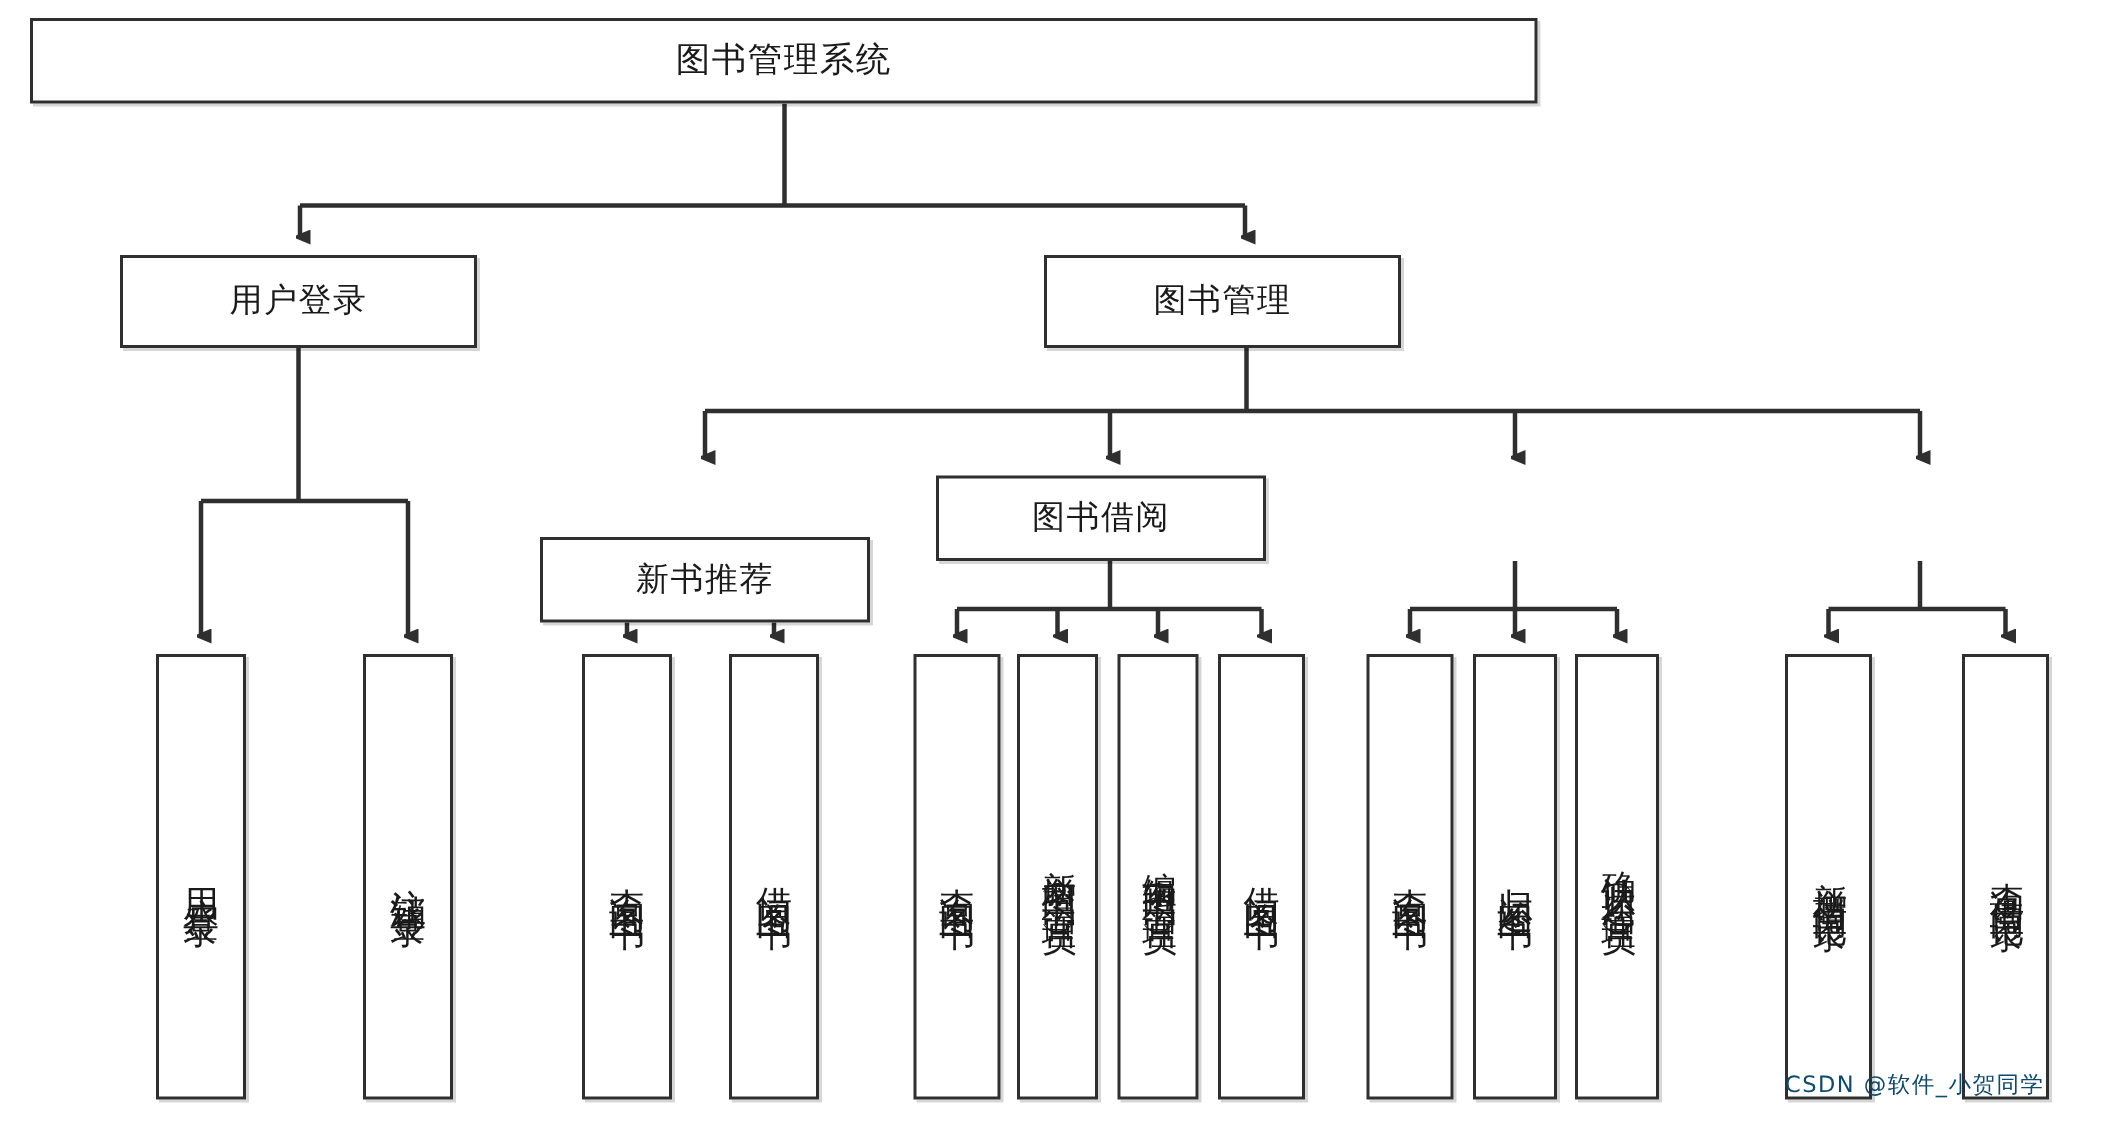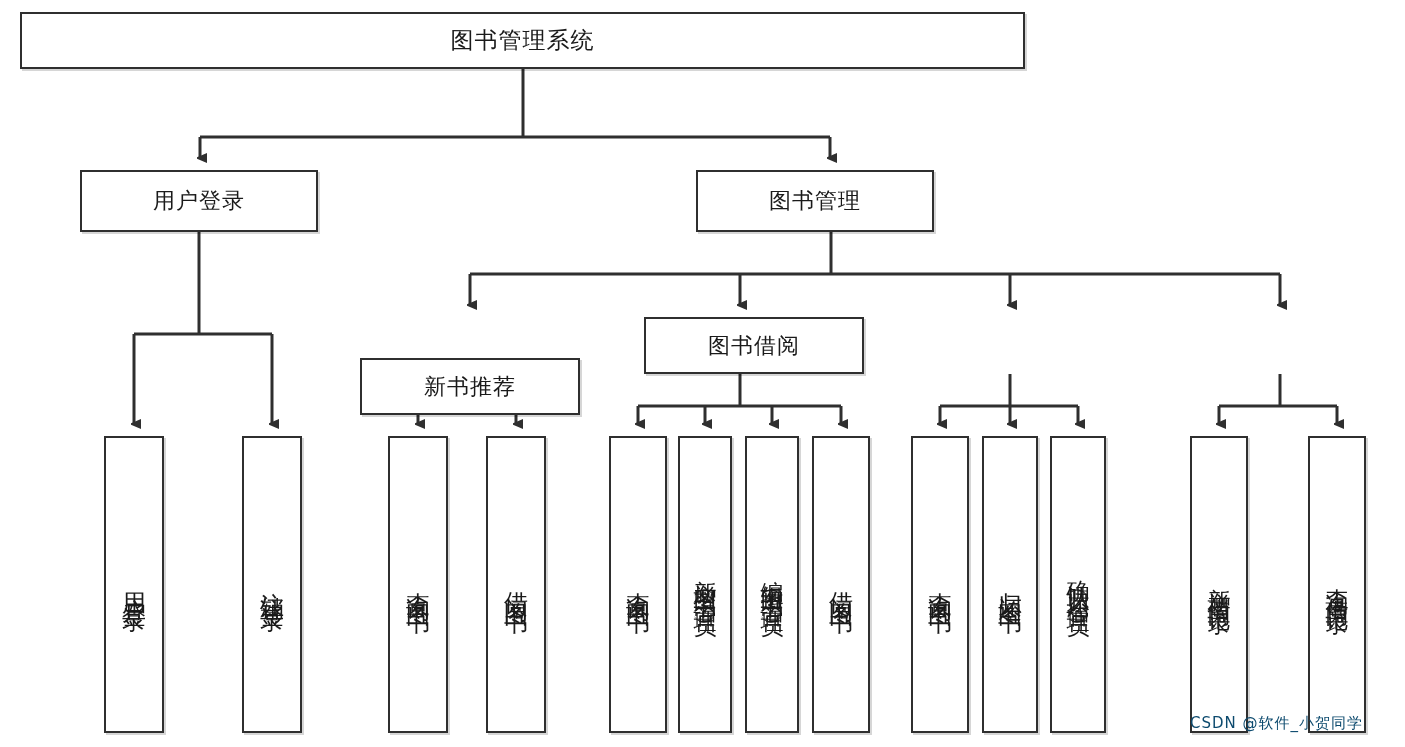--- a/index.html
+++ b/index.html
@@ -134,21 +134,21 @@
   <div class="node horiz" style="left:80px; top:170px; width:238px; height:62px;">
     <span class="label">用户登录</span>
   </div>
   <div class="node horiz" style="left:696px; top:170px; width:238px; height:62px;">
     <span class="label">图书管理</span>
   </div>
 
   <div class="node horiz" style="left:360px; top:317px; width:220px; height:57px;margin-top:41px;">
     <span class="label">新书推荐</span>
   </div>
-  <div class="node horiz" style="left:644px; top:317px; width:220px; height:57px;">
+  <div class="node horiz" style="left:624px; top:317px; width:220px; height:57px;">
     <span class="label">图书借阅</span>
   </div>
 
   <div class="node vert" style="left:104px; top:436px; width:60px; height:297px;">
     <span class="label">用户登录</span>
   </div>
   <div class="node vert" style="left:242px; top:436px; width:60px; height:297px;">
     <span class="label">注销登录</span>
   </div>
   <div class="node vert" style="left:388px; top:436px; width:60px; height:297px;">

